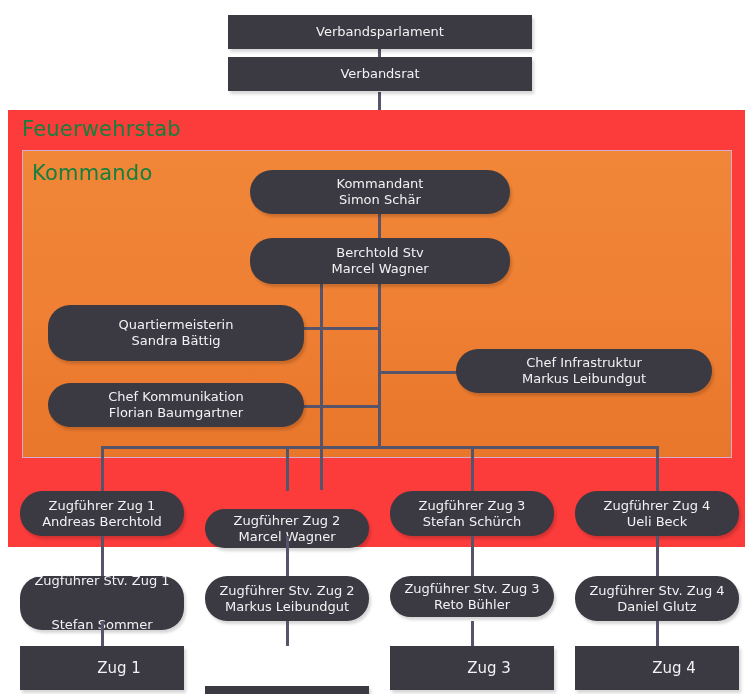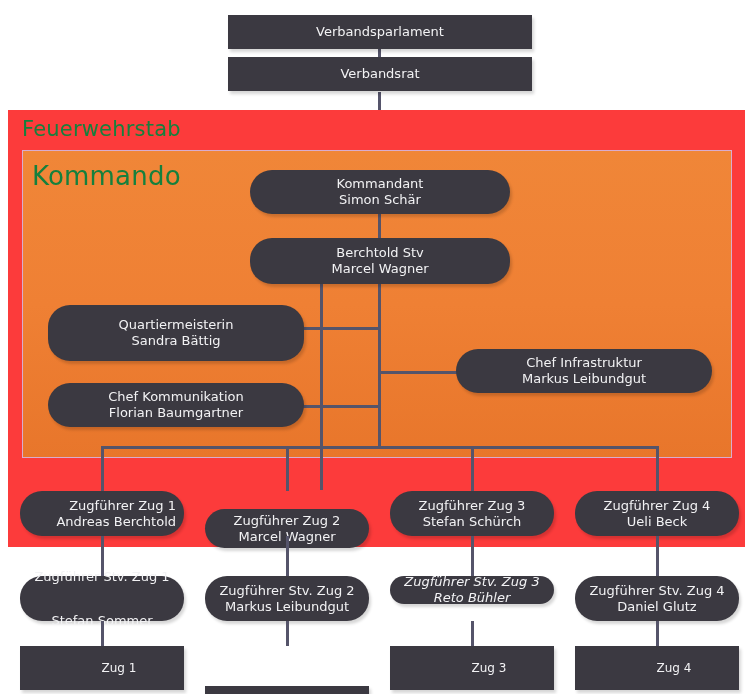--- a/index.html
+++ b/index.html
@@ -30,21 +30,21 @@
     border:1px solid #d9accf;
   }
   .panel-title{
     position:absolute;
     color:#15803d;
     font-weight:400;
     letter-spacing:.2px;
     white-space:nowrap;
   }
   .panel-title.red-title{font-size:21px;left:22px;top:117px;}
-  .panel-title.orange-title{font-size:26px;left:32px;top:161px;}
+  .panel-title.orange-title{font-size:21px;left:32px;top:161px;}
 
   
   .node{
     position:absolute;
     box-sizing:border-box;
     background:#3b3941;
     color:#f2f2f4;
     display:flex;
     flex-direction:column;
     align-items:center;
@@ -52,21 +52,21 @@
     text-align:center;
     font-size:13px;
     line-height:16px;
     box-shadow:2px 3px 3px rgba(0,0,0,.16);
     padding:2px 8px;
   }
   .node.rounded{border-radius:22px;}
   .node.sharp{border-radius:0;}
   .node .l1{display:block;}
   .node .l2{display:block;}
-  .node.single{font-size:12px;padding-left:42px;}
+  .node.single{font-size:15px;padding-left:42px;}
 </style>
 </head>
 <body>
 
 <div id="chart">
 
   <div class="ln v" style="left:378px;top:36px;height:21px;"></div>
 
   <div class="ln v" style="left:378px;top:92px;height:96px;"></div>
 
@@ -117,21 +117,21 @@
   <div class="node rounded" style="left:48px;top:383px;width:256px;height:44px;">
     <span class="l1">Chef Kommunikation</span>
     <span class="l2">Florian Baumgartner</span>
   </div>
 
   <div class="node rounded" style="left:456px;top:349px;width:256px;height:44px;">
     <span class="l1">Chef Infrastruktur</span>
     <span class="l2">Markus Leibundgut</span>
   </div>
 
-  <div class="node rounded" style="left:20px;top:491px;width:164px;height:45px;align-items:flex-end;">
+  <div class="node rounded" style="left:20px;top:491px;width:164px;height:45px;">
     <span class="l1">Zugführer Zug 1</span>
     <span class="l2">Andreas Berchtold</span>
   </div>
   <div class="node rounded" style="left:205px;top:491px;width:164px;height:39px;margin-top:18px;">
     <span class="l1">Zugführer Zug 2</span>
     <span class="l2">Marcel Wagner</span>
   </div>
   <div class="node rounded" style="left:390px;top:491px;width:164px;height:45px;">
     <span class="l1">Zugführer Zug 3</span>
     <span class="l2">Stefan Schürch</span>
@@ -139,29 +139,29 @@
   <div class="node rounded" style="left:575px;top:491px;width:164px;height:45px;">
     <span class="l1">Zugführer Zug 4</span>
     <span class="l2">Ueli Beck</span>
   </div>
 
   <div class="ln v" style="left:101px;top:536px;height:40px;"></div>
   <div class="ln v" style="left:286px;top:536px;height:40px;"></div>
   <div class="ln v" style="left:471px;top:536px;height:40px;"></div>
   <div class="ln v" style="left:656px;top:536px;height:40px;"></div>
 
-  <div class="node rounded" style="left:20px;top:576px;width:164px;height:45px;gap:28px;">
+  <div class="node rounded" style="left:20px;top:576px;width:164px;height:54px;gap:28px;">
     <span class="l1">Zugführer Stv. Zug 1</span>
     <span class="l2">Stefan Sommer</span>
   </div>
   <div class="node rounded" style="left:205px;top:576px;width:164px;height:45px;">
     <span class="l1">Zugführer Stv. Zug 2</span>
     <span class="l2">Markus Leibundgut</span>
   </div>
-  <div class="node rounded" style="left:390px;top:576px;width:164px;height:28px;font-style:italic;">
+  <div class="node rounded" style="left:390px;top:576px;width:164px;height:41px;">
     <span class="l1">Zugführer Stv. Zug 3</span>
     <span class="l2">Reto Bühler</span>
   </div>
   <div class="node rounded" style="left:575px;top:576px;width:164px;height:45px;">
     <span class="l1">Zugführer Stv. Zug 4</span>
     <span class="l2">Daniel Glutz</span>
   </div>
 
   <div class="ln v" style="left:101px;top:621px;height:25px;"></div>
   <div class="ln v" style="left:286px;top:621px;height:25px;"></div>

